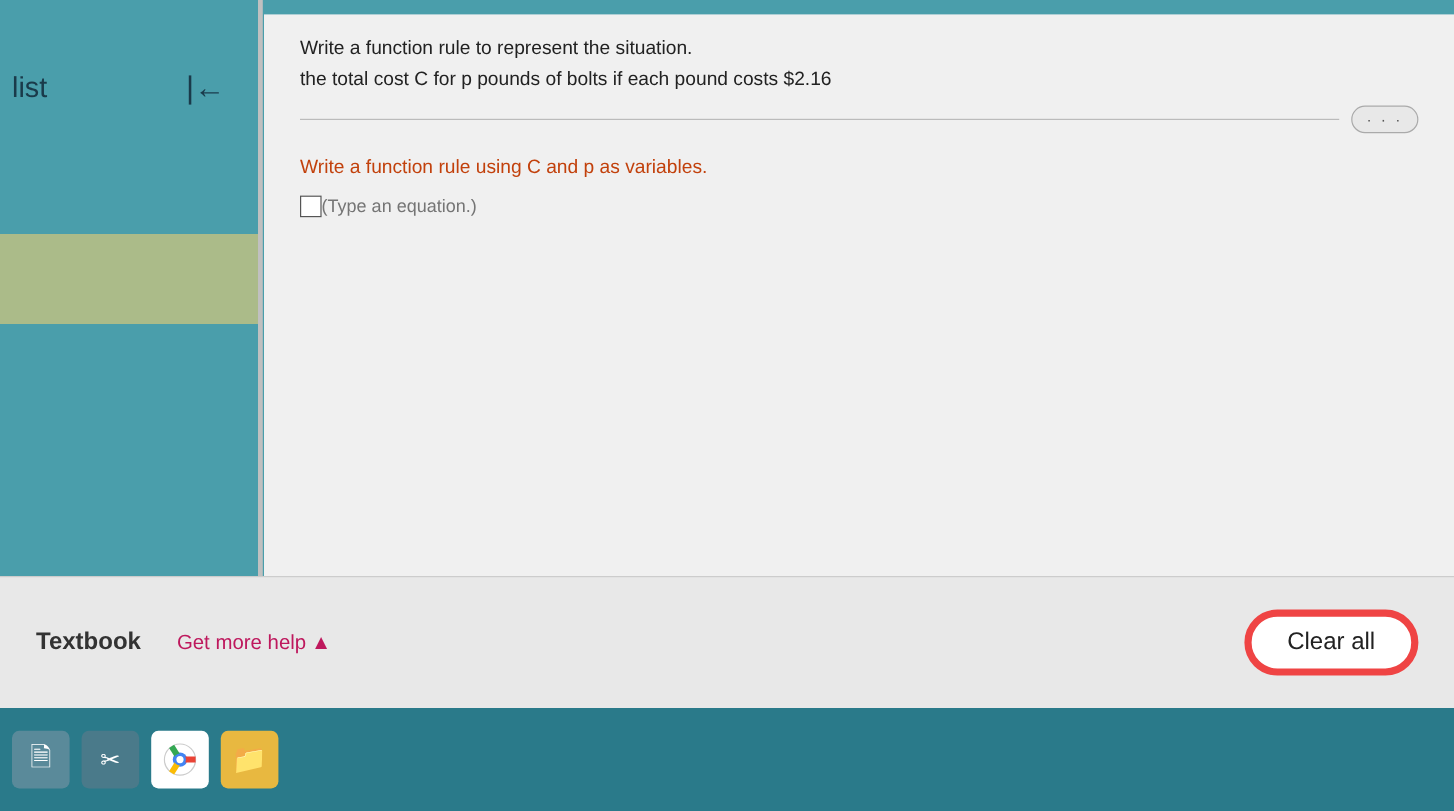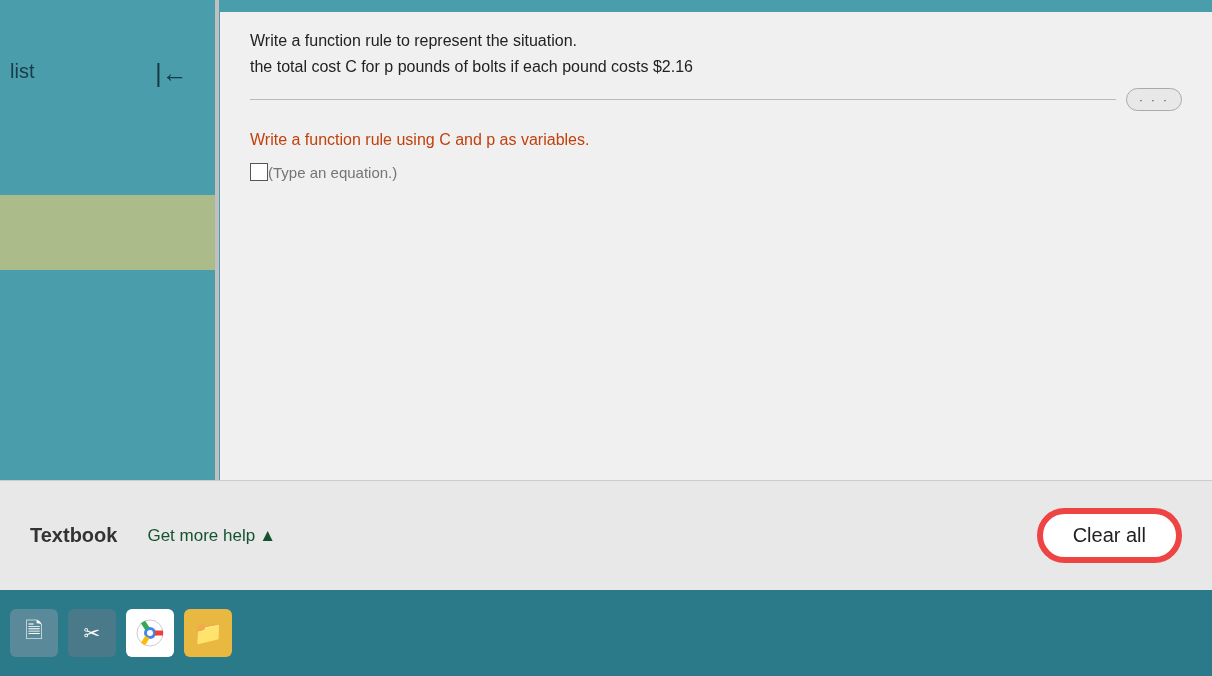--- a/index.html
+++ b/index.html
@@ -29,21 +29,21 @@
       height: 480px;
       background: #4a9eab;
       display: flex;
       align-items: flex-start;
       justify-content: flex-end;
       padding: 15px 10px 0 0;
     }
 
     .sidebar-nav-label {
       color: #1a3a4a;
-      font-size: 20px;
+      font-size: 24px;
       font-weight: 500;
       position: absolute;
       left: 10px;
       top: 60px;
     }
 
     .back-arrow {
       position: absolute;
       left: 155px;
       top: 58px;
@@ -173,21 +173,21 @@
       font-weight: 600;
       color: #333;
       cursor: pointer;
       margin-right: 30px;
       background: none;
       border: none;
     }
 
     .get-help-btn {
       font-size: 17px;
-      color: #14532d;
+      color: #be185d;
       cursor: pointer;
       background: none;
       border: none;
       display: flex;
       align-items: flex-start;
       gap: 4px;
     }
 
     .spacer { flex: 1; }
 

